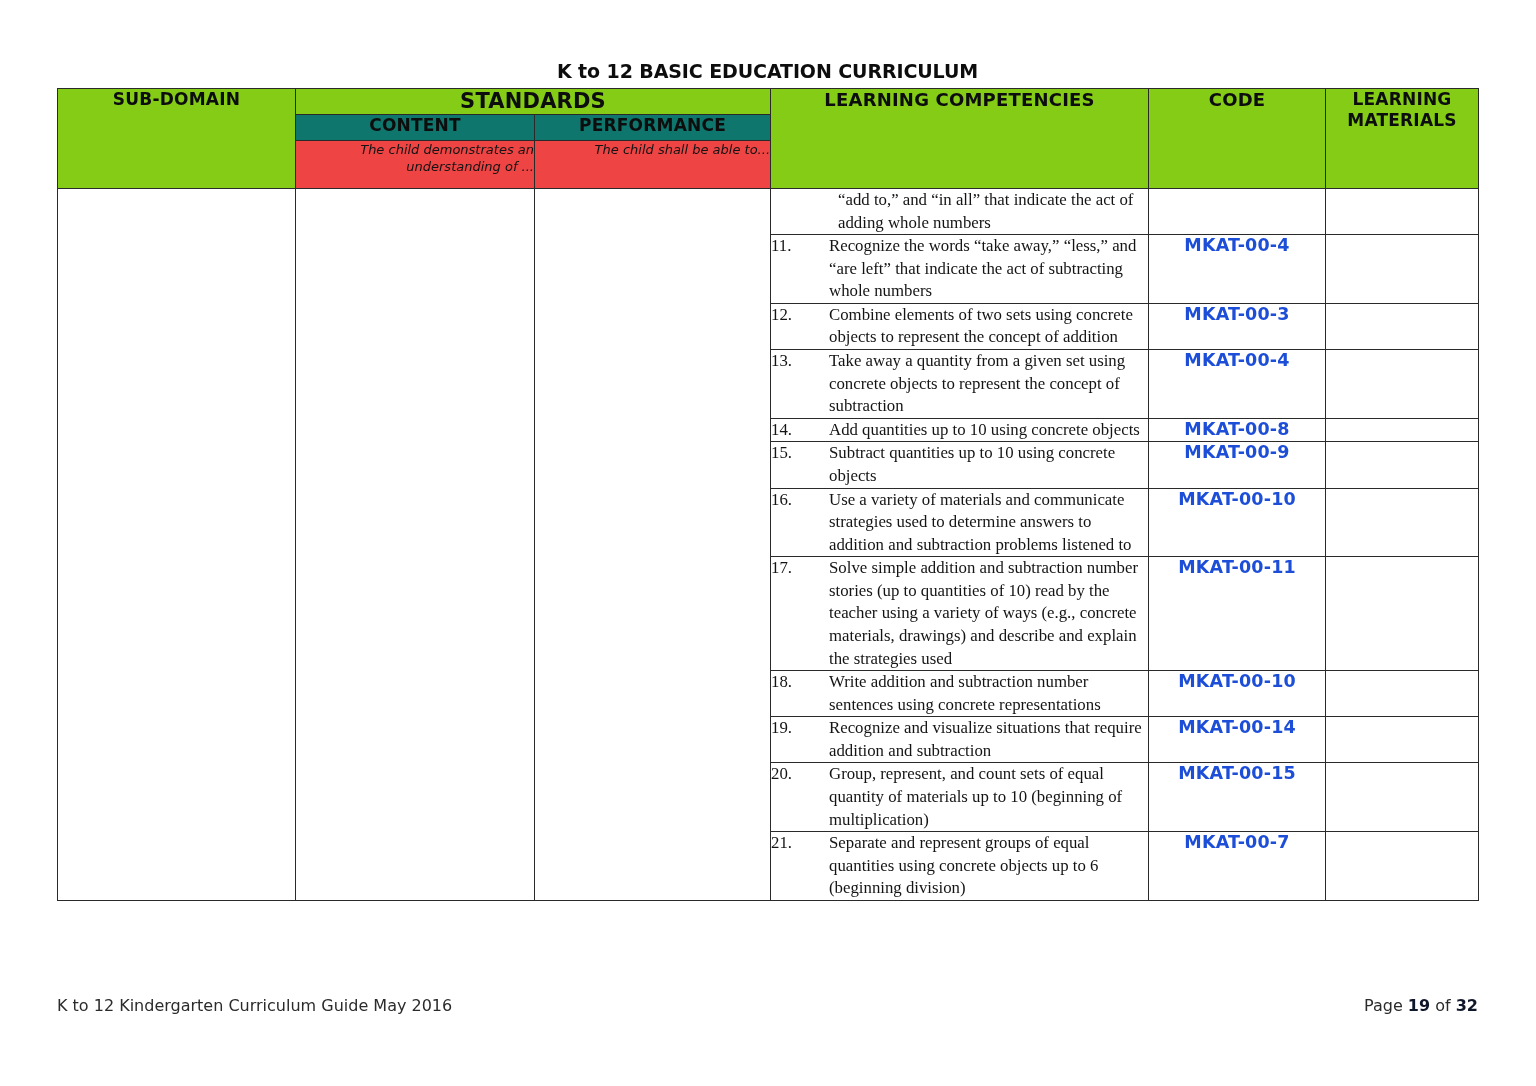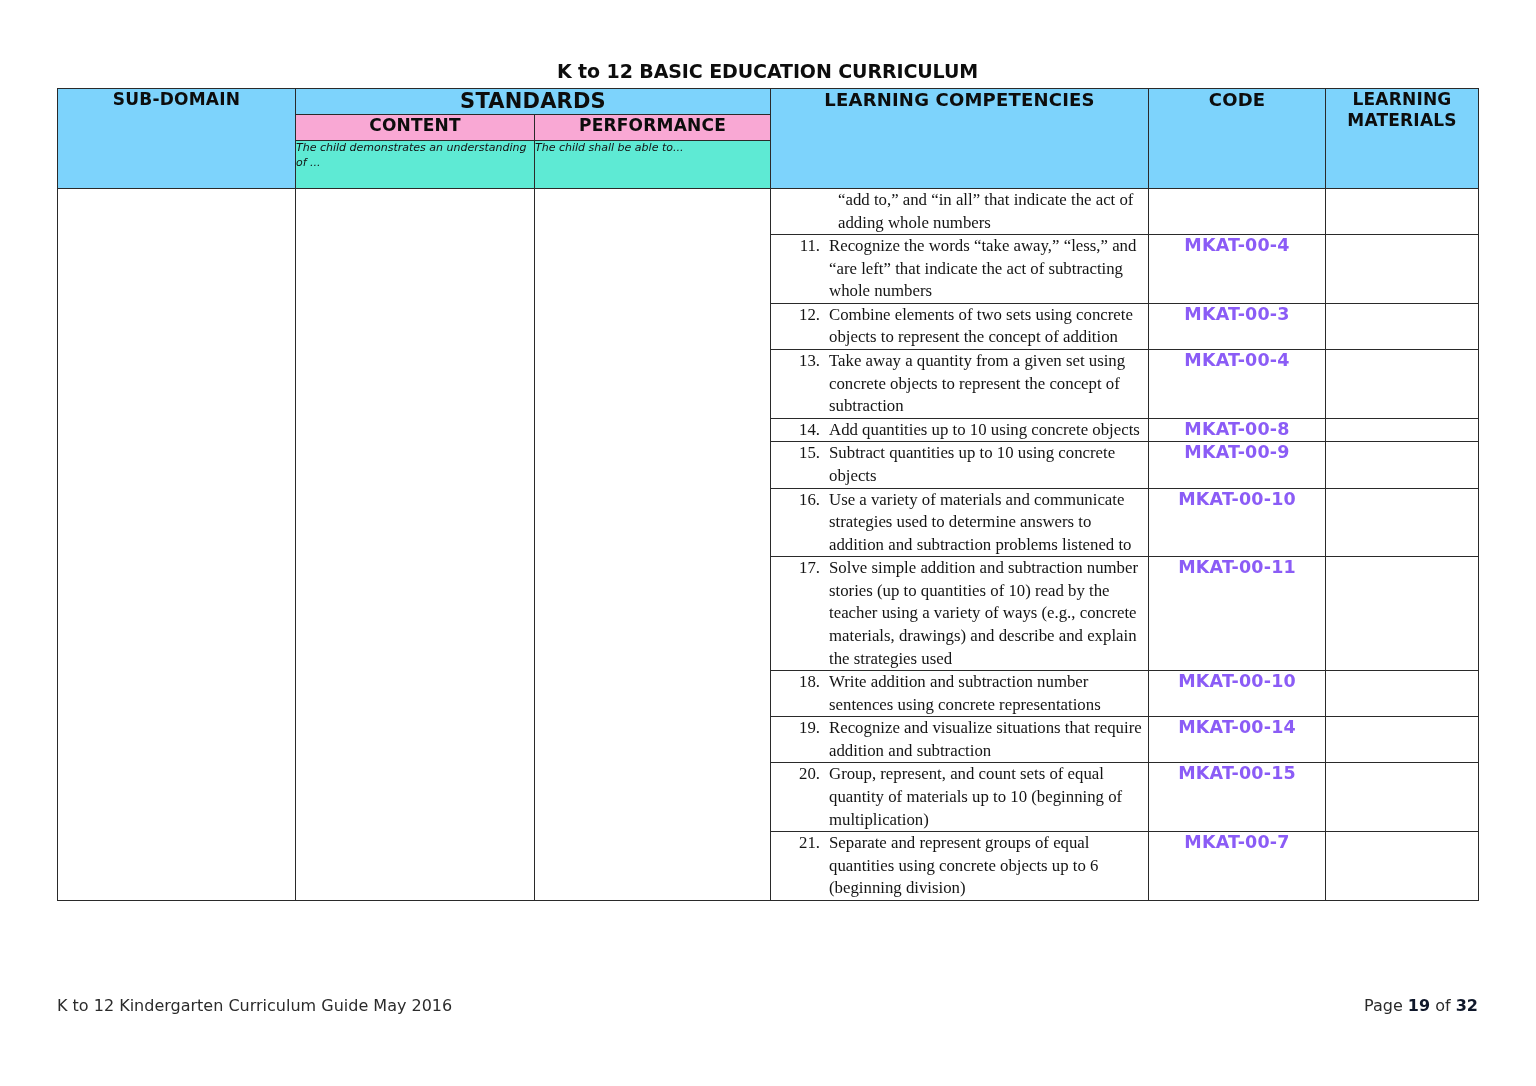--- a/index.html
+++ b/index.html
@@ -50,54 +50,55 @@
   .curriculum-table td,
   .curriculum-table th {
     border: 1.5px solid #2a2a2a;
     padding: 0;
     vertical-align: top;
     box-sizing: border-box;
   }
 
   
   .hdr-dark {
-    background: #7dd3fc;
+    background: #84cc16;
     text-align: center;
     vertical-align: middle;
     font-weight: bold;
     font-size: 17px;
     color: #0d0d0d;
     letter-spacing: 0.2px;
   }
   .hdr-light {
-    background: #f9a8d4;
+    background: #0f766e;
     text-align: center;
     vertical-align: middle;
     font-weight: bold;
     font-size: 17px;
     color: #0d0d0d;
     letter-spacing: 0.2px;
   }
   .hdr-standards {
     height: 26px;
     font-size: 21px;
   }
   .hdr-subband {
     height: 26px;
   }
   .hdr-italic {
-    background: #5eead4;
+    background: #ef4444;
     font-family: "DejaVu Sans", sans-serif;
     font-style: italic;
-    font-size: 11px;
+    font-size: 13px;
     line-height: 1.32;
     color: #131313;
     padding: 3px 6px 4px 7px;
     vertical-align: top;
     height: 48px;
+    text-align: right;
   }
   .hdr-learn-comp {
     font-size: 18px;
   }
   .hdr-code { font-size: 18px; margin-top: 9px; }
   .hdr-materials { font-size: 17px; line-height: 1.25; }
 
   
   .cell-blank {
     background: #ffffff;
@@ -107,39 +108,38 @@
     padding: 4px 4px 5px 2px;
     vertical-align: top;
     font-family: Liberation Serif, serif;
   }
   .cell-code {
     background: #ffffff;
     text-align: center;
     vertical-align: middle;
     font-weight: bold;
     font-size: 17.5px;
-    color: #8b5cf6;
+    color: #1d4ed8;
     letter-spacing: 0.2px;
   }
   .cell-lm {
     background: #ffffff;
   }
 
   
   .comp-item {
     display: flex;
     align-items: flex-start;
     font-size: 16.8px;
     line-height: 1.345;
     color: #141414;
   }
   .comp-num {
     flex: 0 0 auto;
     width: 58px;
-    text-align: right;
     padding-right: 9px;
     box-sizing: border-box;
   }
   .comp-text {
     flex: 1 1 auto;
     padding-right: 6px;
   }
   .comp-continuation {
     font-size: 16.8px;
     line-height: 1.345;

